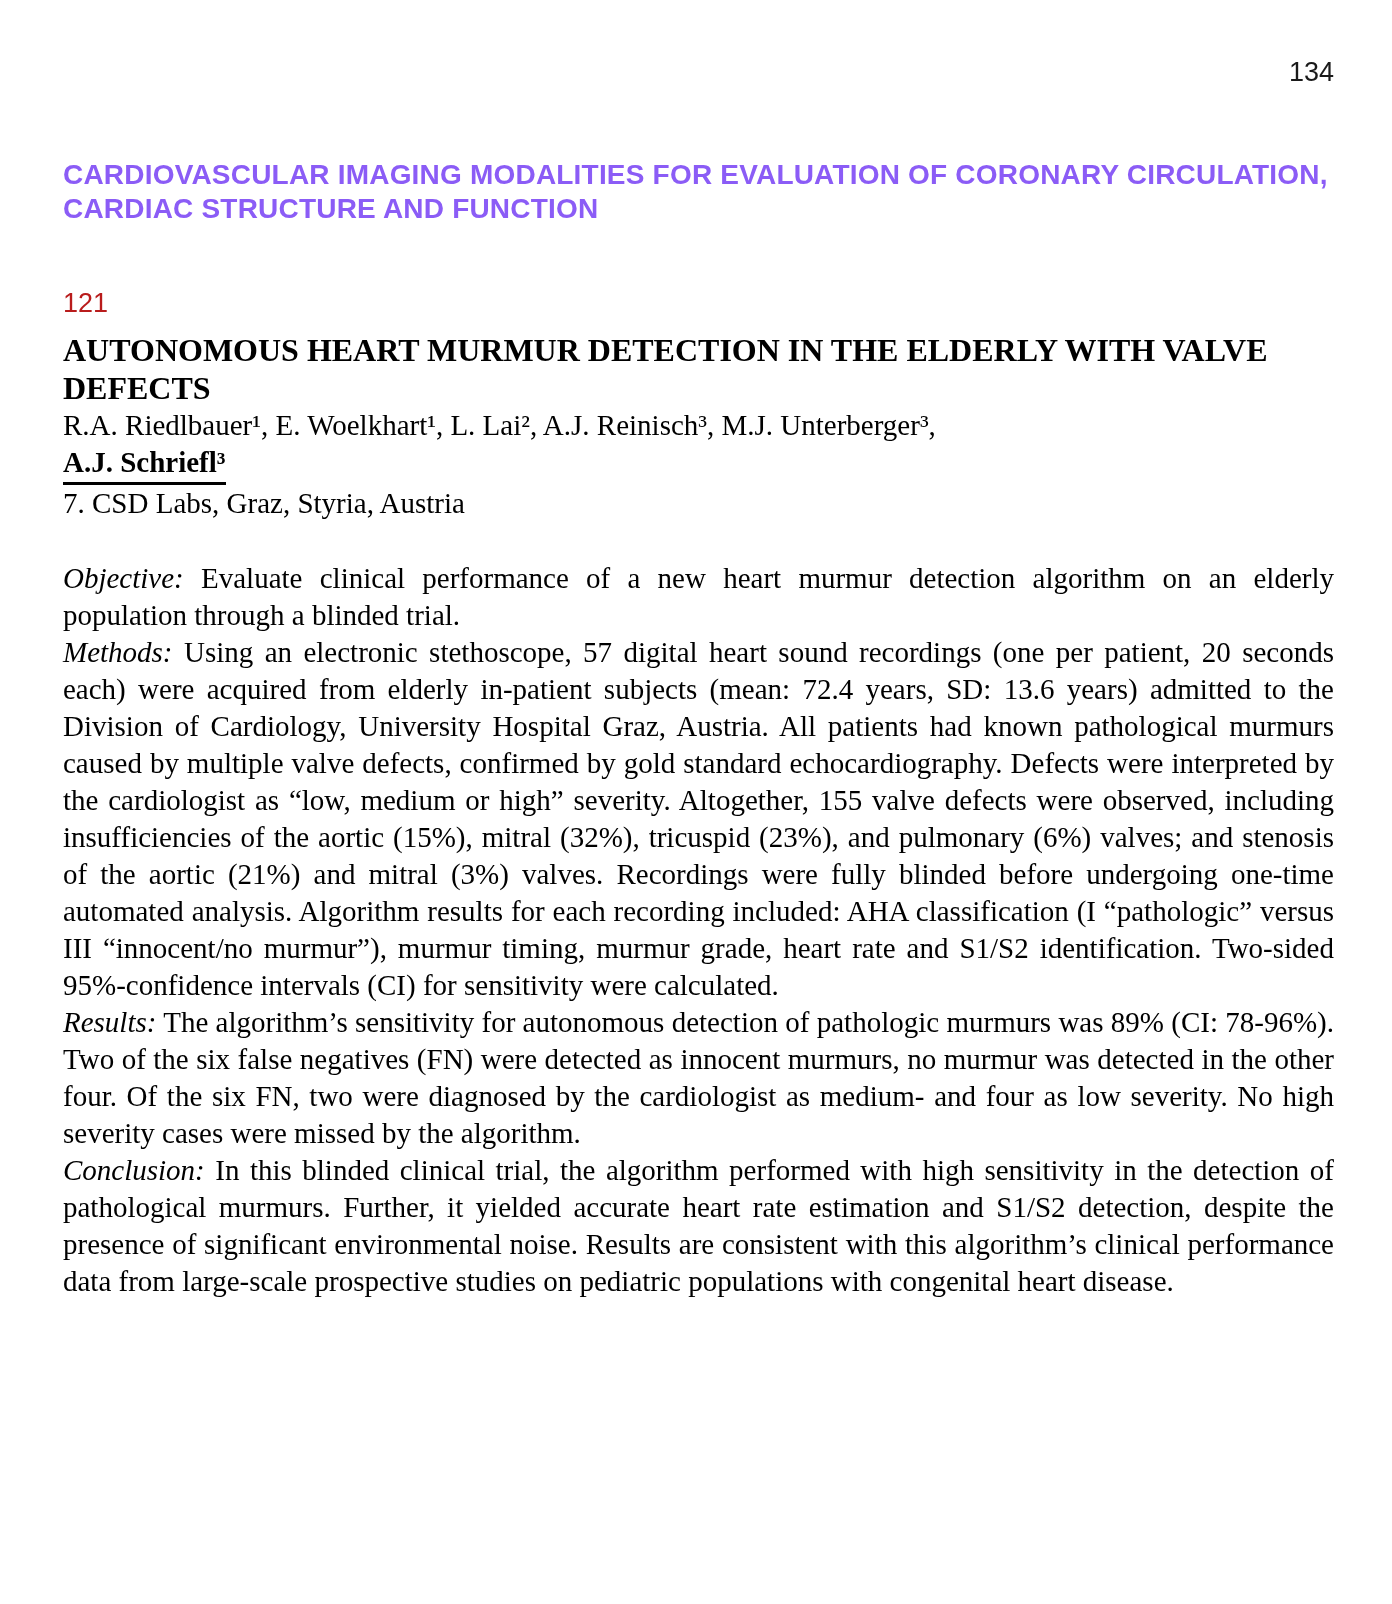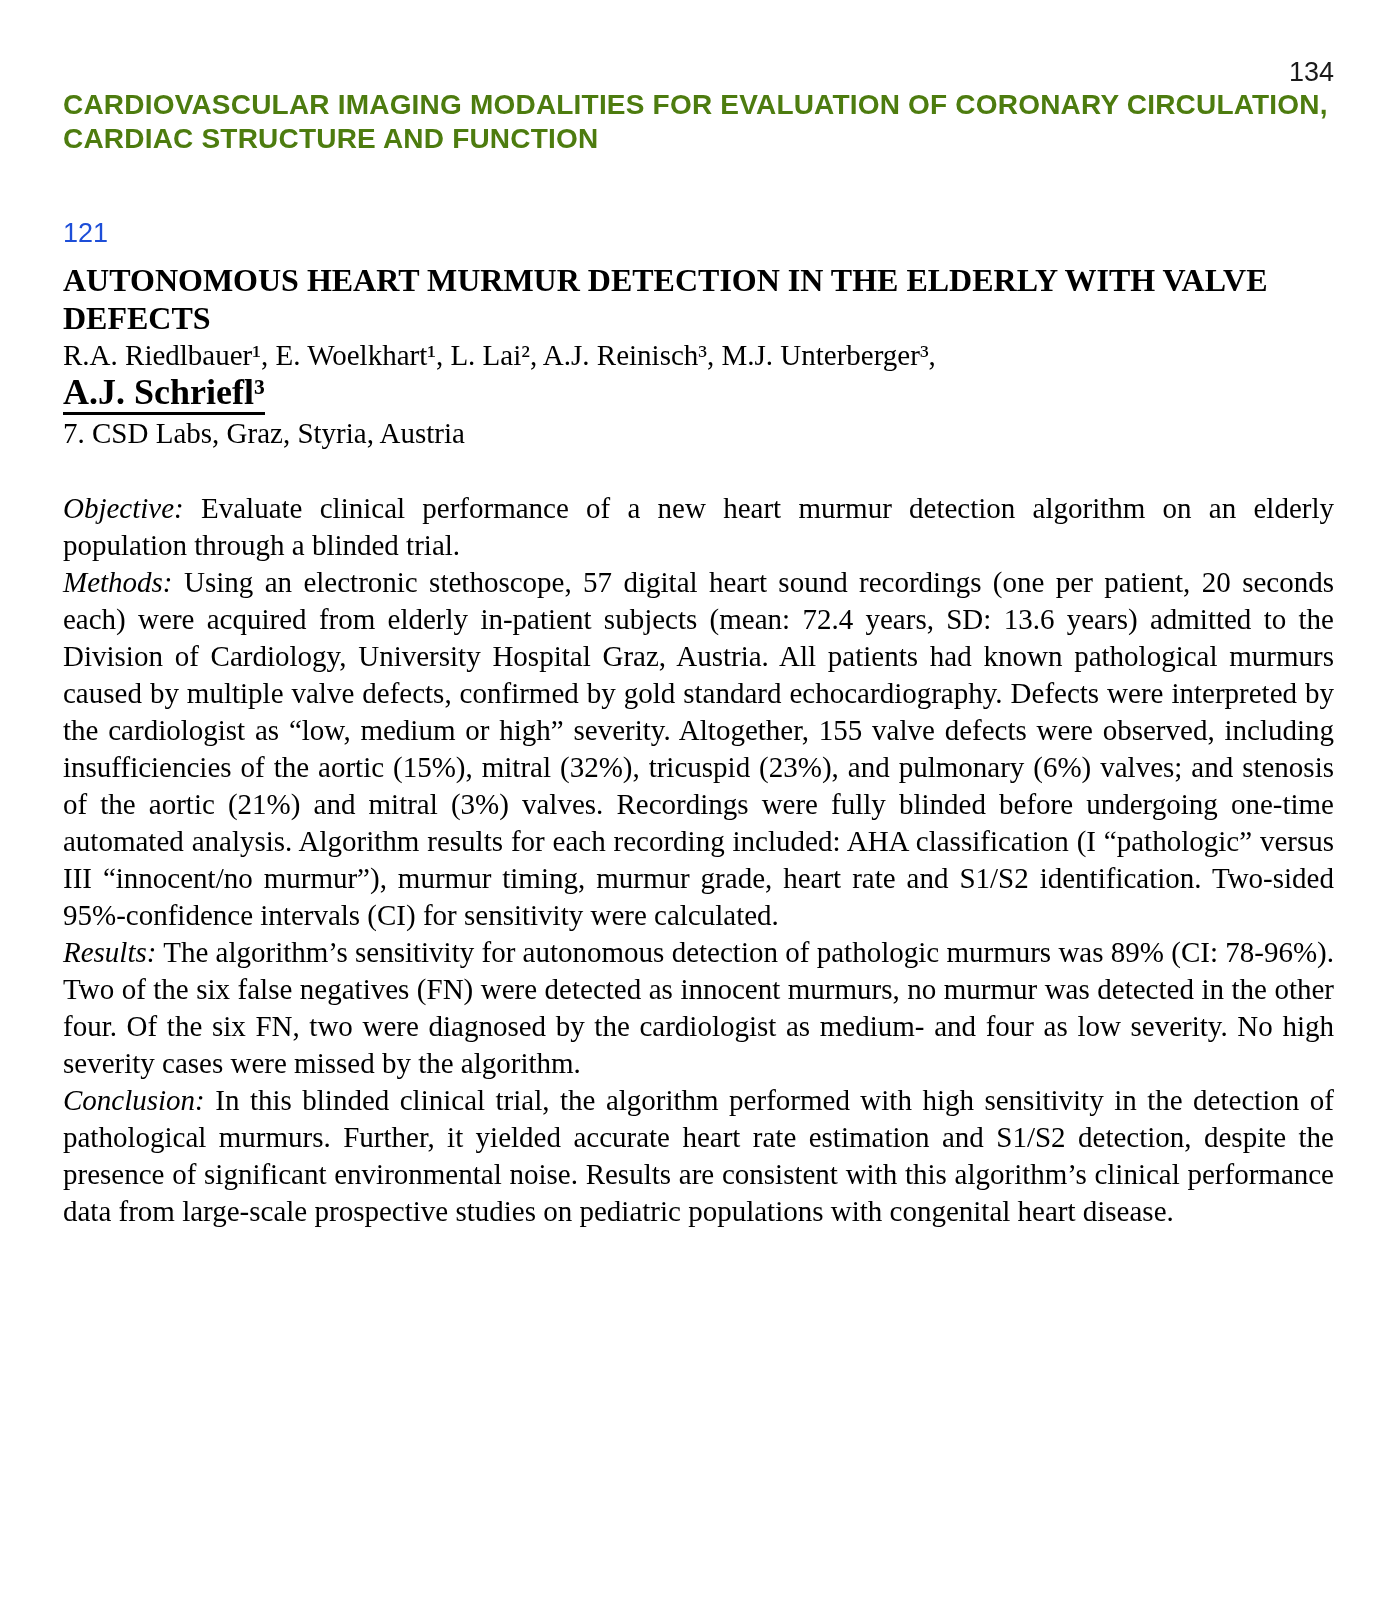--- a/index.html
+++ b/index.html
@@ -19,46 +19,47 @@
     overflow: hidden;
   }
   .page-number {
     font-family: "Liberation Sans", "DejaVu Sans", sans-serif;
     font-size: 27px;
     line-height: 1.1;
     text-align: right;
     color: #1a1a1a;
   }
   .session-header {
+    margin-top: 70px;
     font-family: "Liberation Sans", "DejaVu Sans", sans-serif;
     font-weight: bold;
     font-size: 28px;
     line-height: 34px;
-    color: #4d7c0f;
+    color: #8b5cf6;
     letter-spacing: 0.2px;
   }
   .abstract-id {
     margin-top: 62px;
     font-family: "Liberation Sans", "DejaVu Sans", sans-serif;
     font-size: 27px;
     line-height: 30px;
-    color: #1d4ed8;
+    color: #b91c1c;
   }
   .title {
     margin-top: 13px;
     font-weight: bold;
     font-size: 32px;
     line-height: 38px;
   }
   .authors {
     font-size: 29px;
     line-height: 37px;
   }
   .presenting {
-    font-size: 36px;
+    font-size: 29px;
     line-height: 37px;
   }
   .presenting-inner {
     display: inline-block;
     font-weight: bold;
     border-bottom: 3px solid #000;
     padding-bottom: 1px;
   }
   .affiliation {
     font-size: 29px;

